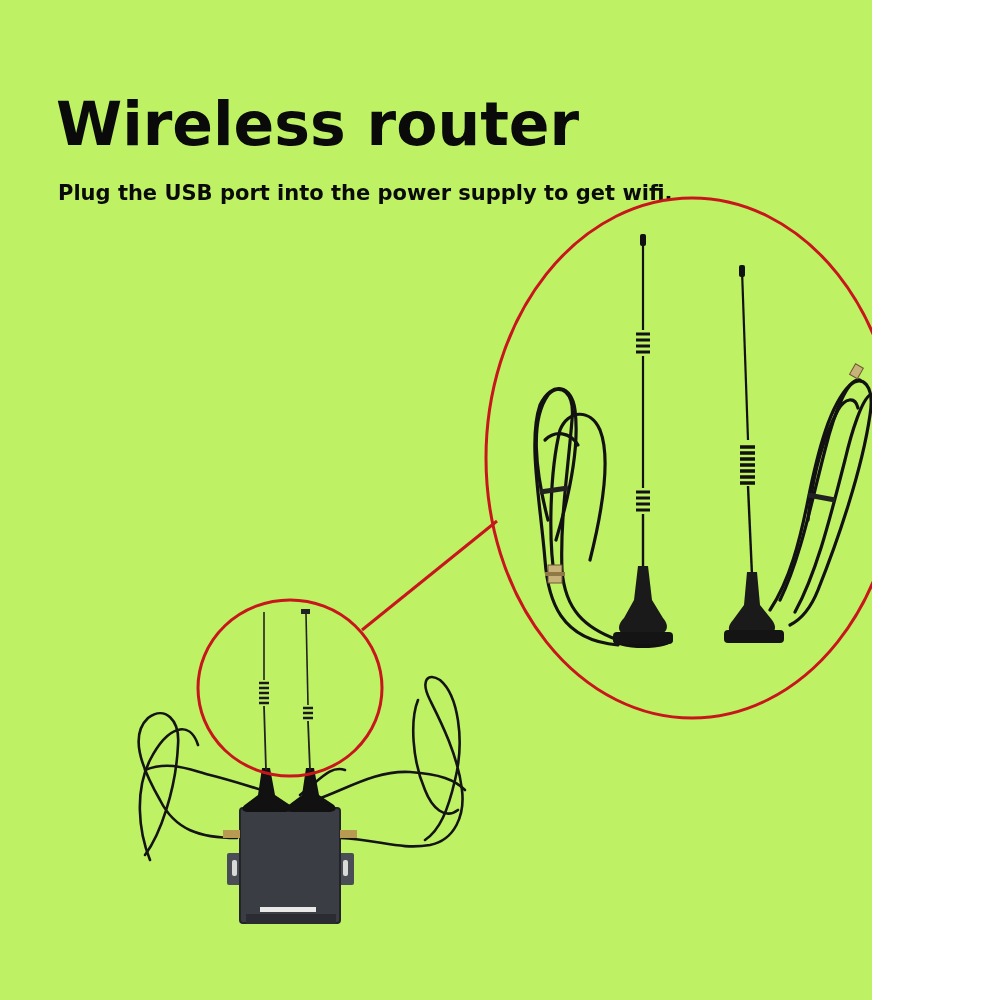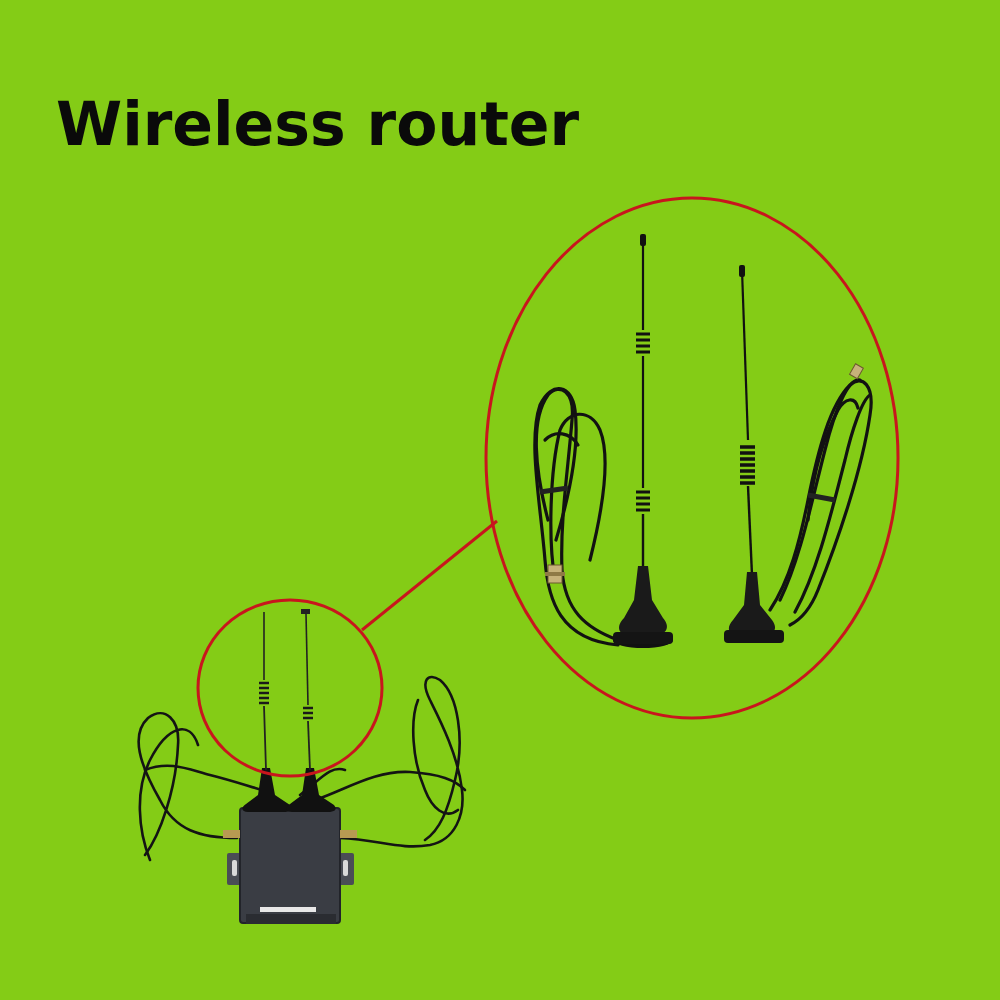--- a/index.html
+++ b/index.html
@@ -1,20 +1,20 @@
 <!DOCTYPE html>
 <html><head>
 <meta charset="utf-8">
 <style>
   html, body { margin: 0; padding: 0; background: #ffffff; }
   .page {
     position: relative;
-    width: 1000px;
+    width: 872px;
     height: 1000px;
-    background: #84cc16;
+    background: #bef264;
     overflow: hidden;
     font-family: "DejaVu Sans", "Liberation Sans", sans-serif;
   }
   .title {
     position: absolute;
     left: 56px;
     top: 84px;
     margin: 0;
     font-family: "DejaVu Sans", sans-serif;
     font-weight: 700;
@@ -41,20 +41,21 @@
     left: 0; top: 0;
     width: 1000px; height: 1000px;
   }
 </style>
 </head>
 <body>
 
 <div class="page">
 
   <h1 class="title">Wireless router</h1>
+  <p class="subtitle">Plug the USB port into the power supply to get wifi.</p>
 
   <svg class="art" viewBox="0 0 1000 1000">
 
     <g>
 
       <g fill="none" stroke="#121212" stroke-width="3.2" stroke-linecap="round">
         <path d="M618,645 C560,640 548,600 545,560 C540,500 528,440 540,405 C552,380 572,385 575,410 C580,450 568,500 556,540"></path>
         <path d="M548,520 C535,470 530,420 548,395 C560,382 575,392 572,420 C568,470 560,520 562,570 C565,610 585,628 618,640"></path>
         <path d="M555,580 C548,540 550,470 560,430 C568,410 590,408 600,430 C612,460 600,520 590,560"></path>
         <path d="M545,440 C555,430 570,432 578,445"></path>

